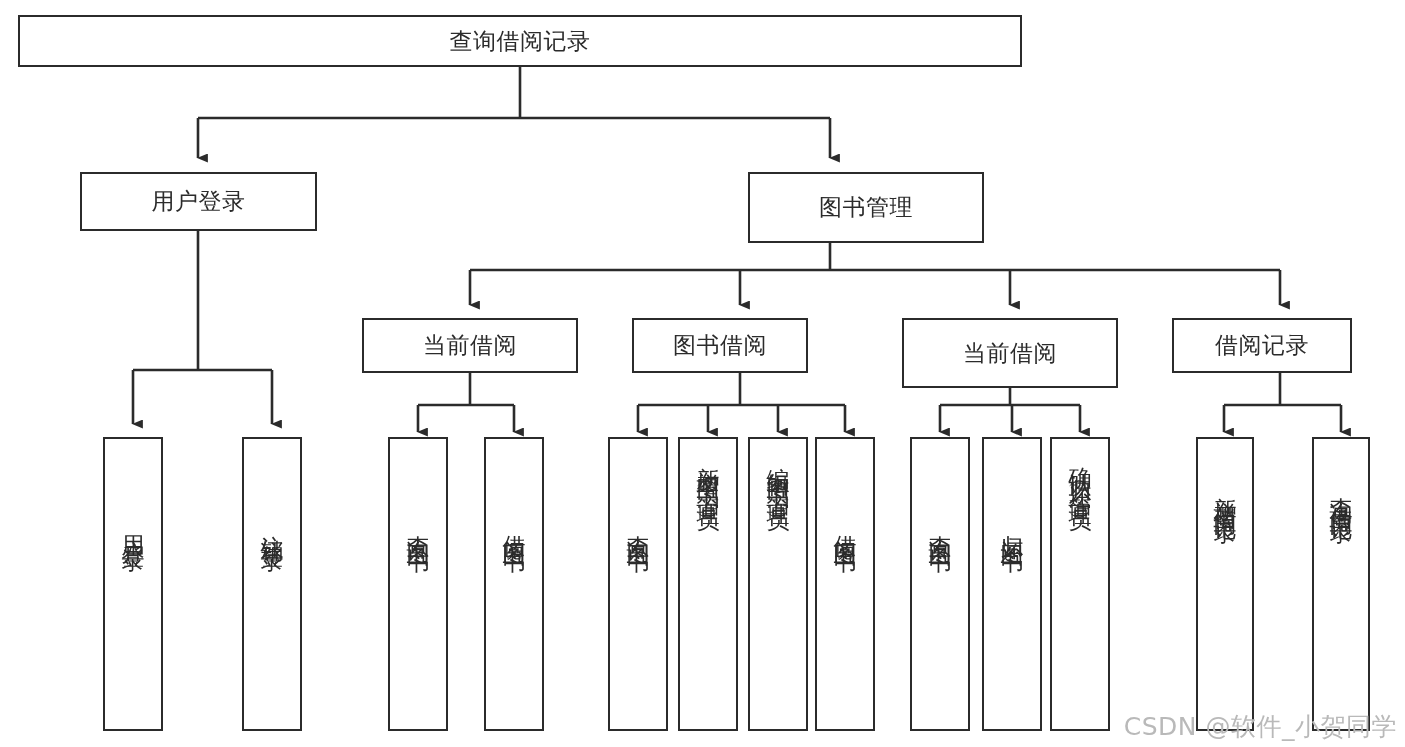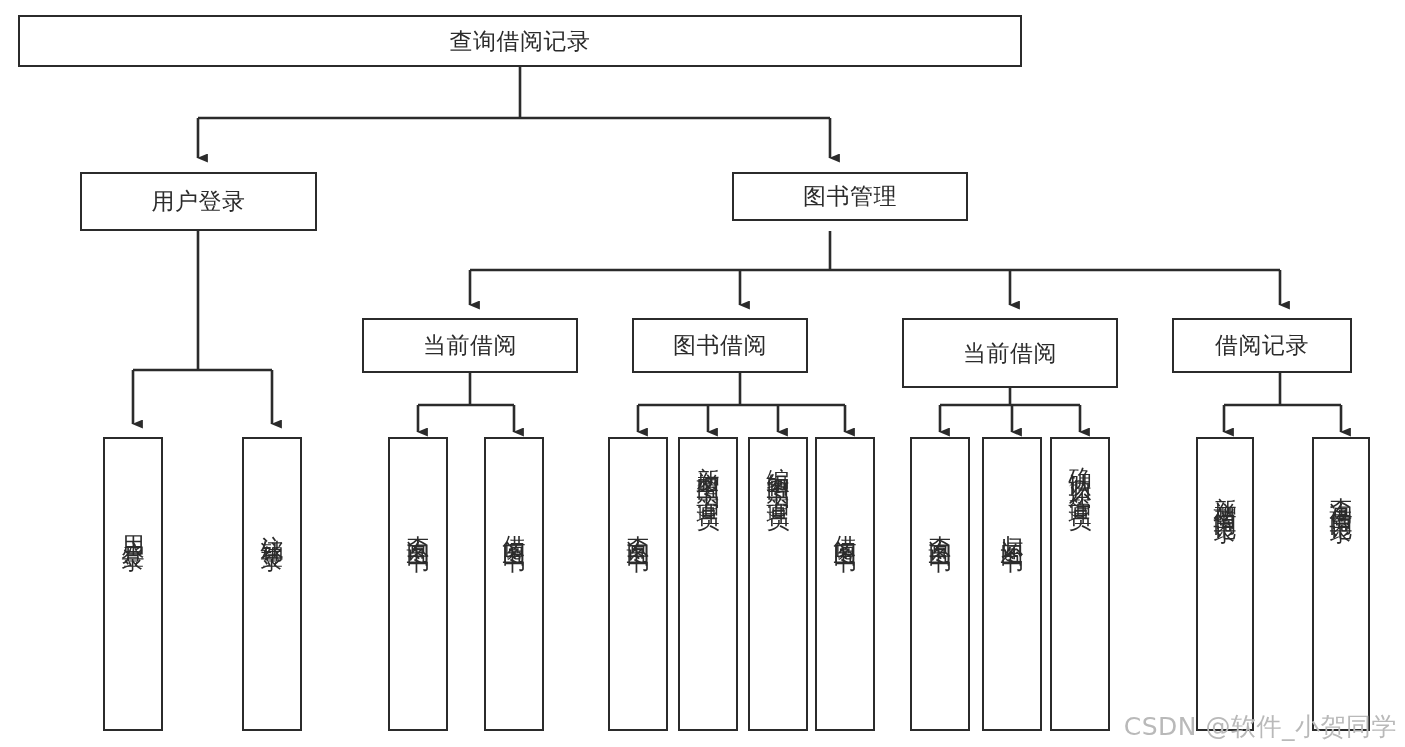--- a/index.html
+++ b/index.html
@@ -127,21 +127,21 @@
     </g>
   </svg>
 
   <div class="node horiz" style="left:18px; top:15px; width:1004px; height:52px;">
     <span class="label">查询借阅记录</span>
   </div>
 
   <div class="node horiz" style="left:80px; top:172px; width:237px; height:59px;">
     <span class="label">用户登录</span>
   </div>
-  <div class="node horiz" style="left:732px; top:172px; width:236px; height:49px;">
+  <div class="node horiz" style="left:748px; top:172px; width:236px; height:71px;">
     <span class="label">图书管理</span>
   </div>
 
   <div class="node horiz" style="left:362px; top:318px; width:216px; height:55px;">
     <span class="label">当前借阅</span>
   </div>
   <div class="node horiz" style="left:632px; top:318px; width:176px; height:55px;">
     <span class="label">图书借阅</span>
   </div>
   <div class="node horiz" style="left:902px; top:318px; width:216px; height:70px;">

